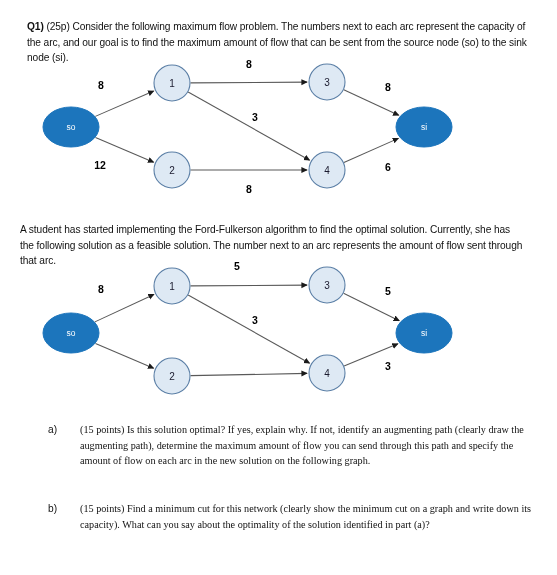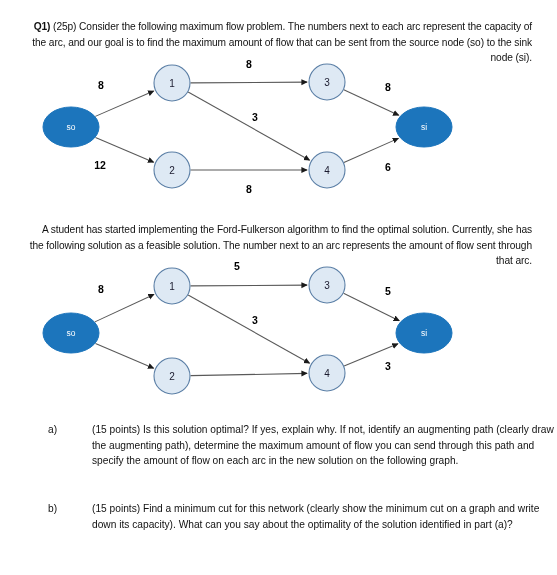--- a/index.html
+++ b/index.html
@@ -24,39 +24,40 @@
     position: absolute;
     font-size: 10.2px;
     line-height: 15.4px;
     color: #111111;
     text-align: left;
     letter-spacing: -0.01em;
   }
   .para b, .qlabel {
     font-weight: bold;
   }
-  #intro-para { left: 27px; top: 9px; width: 505px; text-align: right; }
-  #mid-para   { left: 27px; top: 212px; width: 505px; text-align: right; }
+  #intro-para { left: 27px; top: 9px; width: 505px; }
+  #mid-para   { left: 20px; top: 212px; width: 505px; }
 
   .listrow {
     position: absolute;
     font-size: 10.2px;
     line-height: 15.6px;
     color: #111111;
   }
   .listrow .marker {
     position: absolute;
     left: 0; top: 0;
     width: 18px;
     text-align: left;
   }
   .listrow .body {
     display: block;
-    margin-left: 44px;
+    margin-left: 32px;
     width: 465px;
+    font-family: Liberation Serif, serif;
   }
   #item-a { left: 48px; top: 422px; width: 495px; }
   #item-b { left: 48px; top: 501px; width: 495px; }
 
   .graph {
     position: absolute;
     left: 0;
     width: 557px;
   }
   #graph-capacity { top: 55px; height: 150px; }

